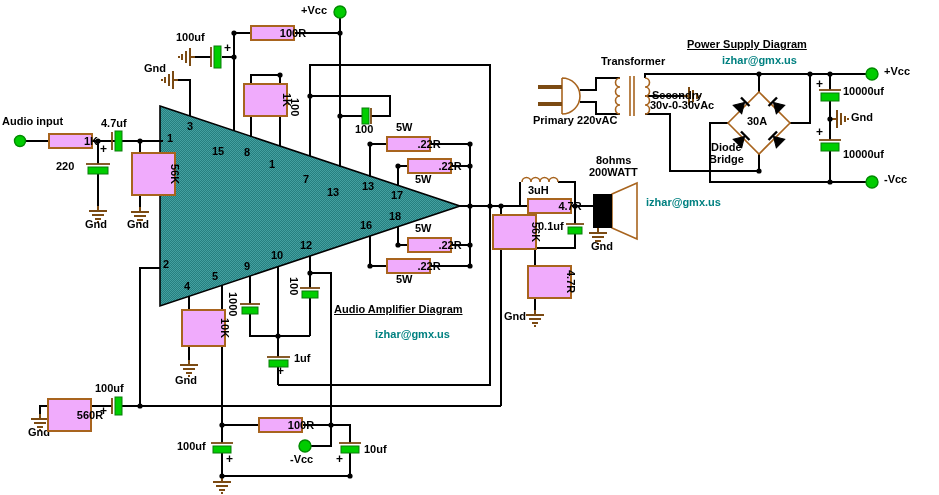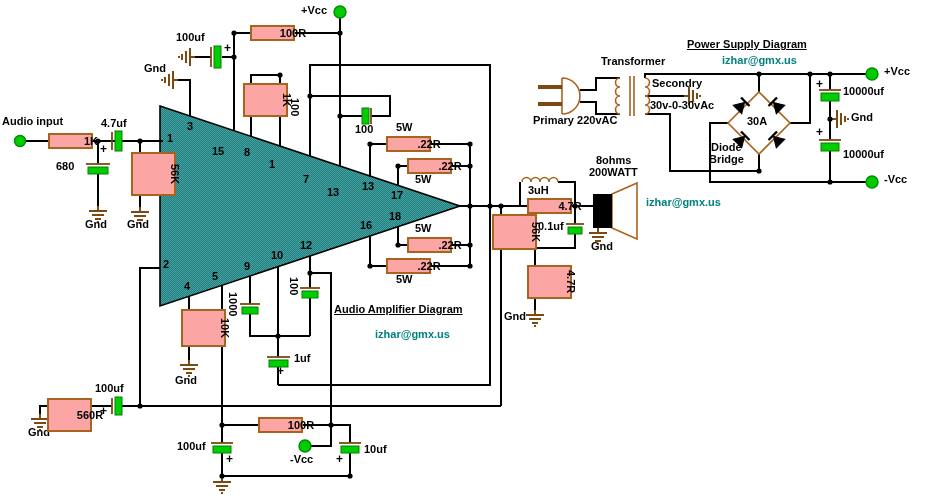--- a/index.html
+++ b/index.html
@@ -4,21 +4,21 @@
 <style>
   html,body{margin:0;padding:0;background:#fff;}
   #stage{position:relative;width:939px;height:495px;background:#fff;overflow:hidden;
          font-family:"Liberation Sans",sans-serif;}
   #gfx{position:absolute;left:0;top:0;z-index:1;}
   .lbl{position:absolute;z-index:2;font-weight:bold;font-size:11px;color:#000;white-space:nowrap;line-height:11px;}
   .lblv{position:absolute;z-index:2;font-weight:bold;font-size:11px;color:#000;white-space:nowrap;
         writing-mode:vertical-rl;line-height:11px;}
   .teal{color:#008080;}
   .title{font-size:11px;text-decoration:underline;}
-  .res{position:absolute;z-index:3;background:#fca5a5;border:2px solid #A8641E;color:#000;
+  .res{position:absolute;z-index:3;background:#f0abfc;border:2px solid #A8641E;color:#000;
        font-weight:bold;font-size:11px;display:flex;align-items:center;justify-content:center;
        box-sizing:border-box;line-height:11px;padding-left:41px;}
   .resv{writing-mode:vertical-rl;}
   .plus{font-size:12px;}
 </style>
 </head>
 <body>
 
 <div id="stage">
 
@@ -178,21 +178,21 @@
         <circle cx="830" cy="74" r="2.6"></circle>
     <circle cx="830" cy="119" r="2.6"></circle>
         <circle cx="830" cy="182" r="2.6"></circle>
         <circle cx="759" cy="171" r="2.6"></circle>
   </g>
 </svg>
 
 <div class="lbl" style="left:2px;top:116px">Audio input</div>
 <div class="lbl" style="left:85px;top:219px">Gnd</div>
 <div class="lbl" style="left:127px;top:219px">Gnd</div>
-<div class="lbl" style="left:56px;top:161px">680</div>
+<div class="lbl" style="left:56px;top:161px">220</div>
 <div class="lbl" style="left:101px;top:118px">4.7uf</div>
 <div class="lbl plus" style="left:100px;top:144px">+</div>
 <div class="lbl" style="left:176px;top:32px">100uf</div>
 <div class="lbl plus" style="left:224px;top:43px">+</div>
 <div class="lbl" style="left:144px;top:63px">Gnd</div>
 <div class="lbl" style="left:301px;top:5px">+Vcc</div>
 <div class="lblv" style="left:289px;top:98px">100</div>
 <div class="lbl" style="left:355px;top:124px">100</div>
 <div class="lbl" style="left:396px;top:122px">5W</div>
 <div class="lbl" style="left:415px;top:174px">5W</div>
@@ -250,21 +250,21 @@
 <div class="res resv" style="left:181px;top:309px;width:16px;height:38px">10K</div>
 <div class="res" style="left:47px;top:398px;width:37px;height:34px">560R</div>
 <div class="res" style="left:258px;top:417px;width:34px;height:16px">100R</div>
 <div class="res resv" style="left:492px;top:214px;width:18px;height:36px">56K</div>
 <div class="res" style="left:527px;top:198px;width:36px;height:16px">4.7R</div>
 <div class="res resv" style="left:527px;top:265px;width:16px;height:34px">4.7R</div>
 
 <div class="lbl title" style="left:687px;top:39px">Power Supply Diagram</div>
 <div class="lbl teal" style="left:722px;top:55px">izhar@gmx.us</div>
 <div class="lbl" style="left:601px;top:56px">Transformer</div>
-<div class="lbl" style="left:652px;top:78px">Secondry</div>
+<div class="lbl" style="left:652px;top:90px">Secondry</div>
 <div class="lbl" style="left:650px;top:100px">30v-0-30vAc</div>
 <div class="lbl" style="left:533px;top:115px">Primary 220vAC</div>
 <div class="lbl" style="left:747px;top:116px">30A</div>
 <div class="lbl" style="left:711px;top:142px">Diode</div>
 <div class="lbl" style="left:709px;top:154px">Bridge</div>
 <div class="lbl" style="left:843px;top:86px">10000uf</div>
 <div class="lbl plus" style="left:816px;top:79px">+</div>
 <div class="lbl" style="left:851px;top:112px">Gnd</div>
 <div class="lbl" style="left:843px;top:149px">10000uf</div>
 <div class="lbl plus" style="left:816px;top:127px">+</div>

